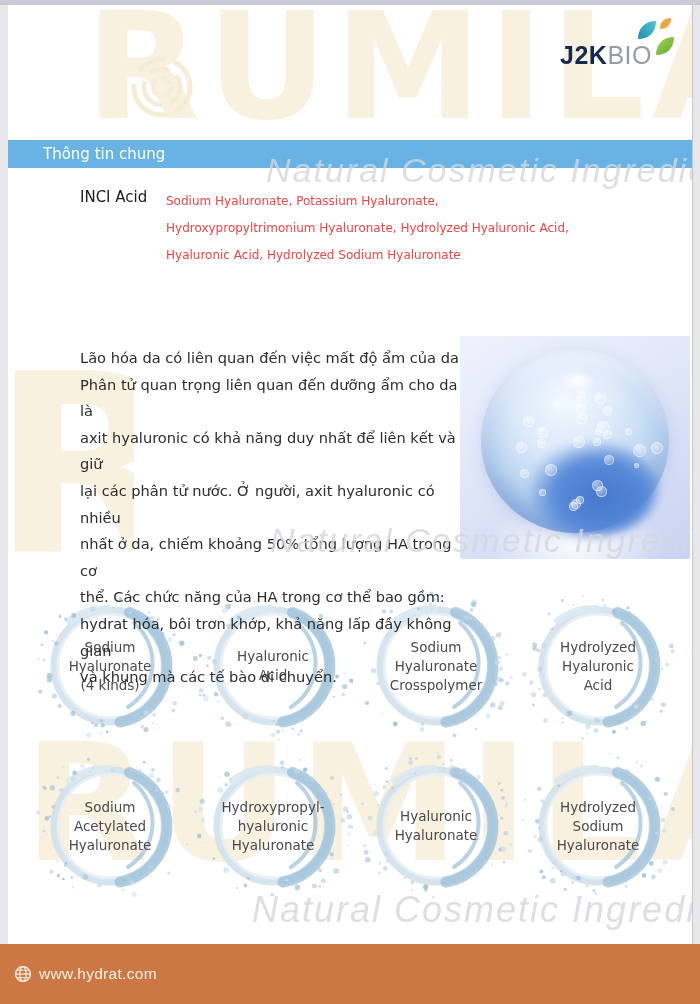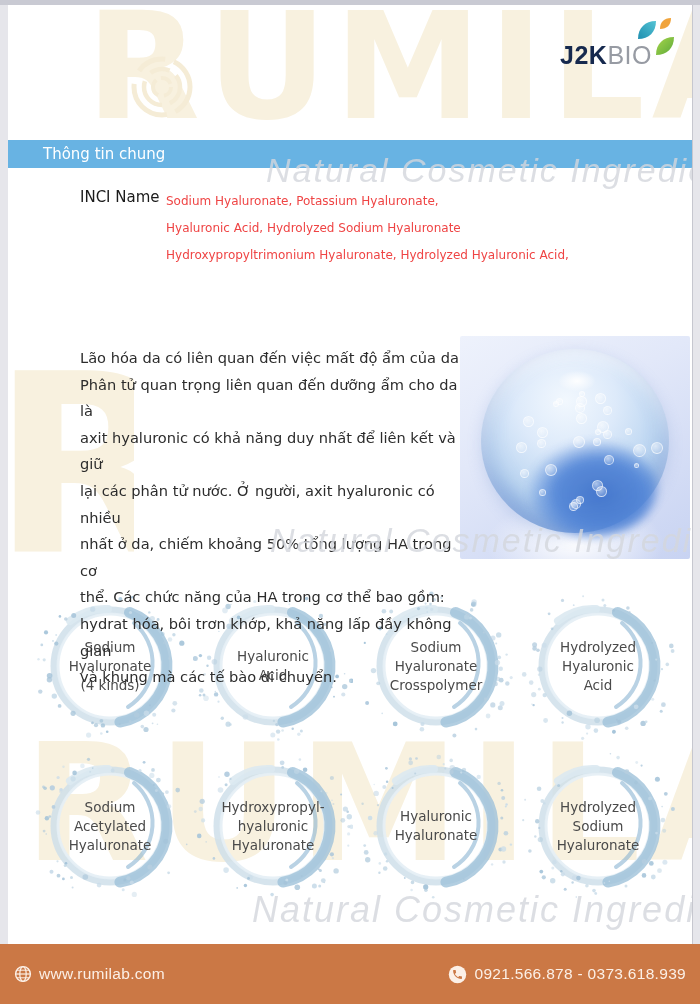--- a/index.html
+++ b/index.html
@@ -151,25 +151,25 @@
     <span class="logo-text">
       <span class="logo-j2k">J2K</span><span class="logo-bio">BIO</span>
     </span>
   </div>
 
 
   <div class="section-bar">
     <span>Thông tin chung</span>
   </div>
 
-  <div class="inci-label">INCI Name</div>
+  <div class="inci-label">INCI Acid</div>
   <div class="inci-lines">
     <div>Sodium Hyaluronate, Potassium Hyaluronate,</div>
+    <div>Hydroxypropyltrimonium Hyaluronate, Hydrolyzed Hyaluronic Acid,</div>
     <div>Hyaluronic Acid, Hydrolyzed Sodium Hyaluronate</div>
-    <div>Hydroxypropyltrimonium Hyaluronate, Hydrolyzed Hyaluronic Acid,</div>
   </div>
 
   <p class="desc">Lão hóa da có liên quan đến việc mất độ ẩm của da.
 Phân tử quan trọng liên quan đến dưỡng ẩm cho da là
 axit hyaluronic có khả năng duy nhất để liên kết và giữ
 lại các phân tử nước. Ở người, axit hyaluronic có nhiều
 nhất ở da, chiếm khoảng 50% tổng lượng HA trong cơ
 thể. Các chức năng của HA trong cơ thể bao gồm:
 hydrat hóa, bôi trơn khớp, khả năng lấp đầy không gian
 và khung mà các tế bào di chuyển.</p>
@@ -712,22 +712,15 @@
 
 <div class="footer">
   <span class="f-item">
     <svg width="18" height="18" viewBox="0 0 18 18">
       <circle cx="9" cy="9" r="7.4" fill="none" stroke="#fcf0e7" stroke-width="1.4"></circle>
       <ellipse cx="9" cy="9" rx="3.2" ry="7.4" fill="none" stroke="#fcf0e7" stroke-width="1.2"></ellipse>
       <line x1="1.6" y1="9" x2="16.4" y2="9" stroke="#fcf0e7" stroke-width="1.2"></line>
       <line x1="2.8" y1="5.2" x2="15.2" y2="5.2" stroke="#fcf0e7" stroke-width="1"></line>
       <line x1="2.8" y1="12.8" x2="15.2" y2="12.8" stroke="#fcf0e7" stroke-width="1"></line>
     </svg>
-    <span>www.rumilab.com</span>
-  </span>
-  <span class="f-item">
-    <svg width="19" height="19" viewBox="0 0 24 24">
-      <circle cx="12" cy="12" r="11" fill="#fcf0e7"></circle>
-      <path transform="translate(4.6,4.6) scale(0.62)" fill="#cb7845" d="M6.62 10.79c1.44 2.83 3.76 5.14 6.59 6.59l2.2-2.2c.27-.27.67-.36 1.02-.24 1.12.37 2.33.57 3.57.57.55 0 1 .45 1 1V20c0 .55-.45 1-1 1-9.39 0-17-7.61-17-17 0-.55.45-1 1-1h3.5c.55 0 1 .45 1 1 0 1.25.2 2.45.57 3.57.11.35.03.74-.25 1.02l-2.2 2.2z"></path>
-    </svg>
-    <span>0921.566.878 - 0373.618.939</span>
+    <span>www.hydrat.com</span>
   </span>
 </div>
 
 </body></html>

